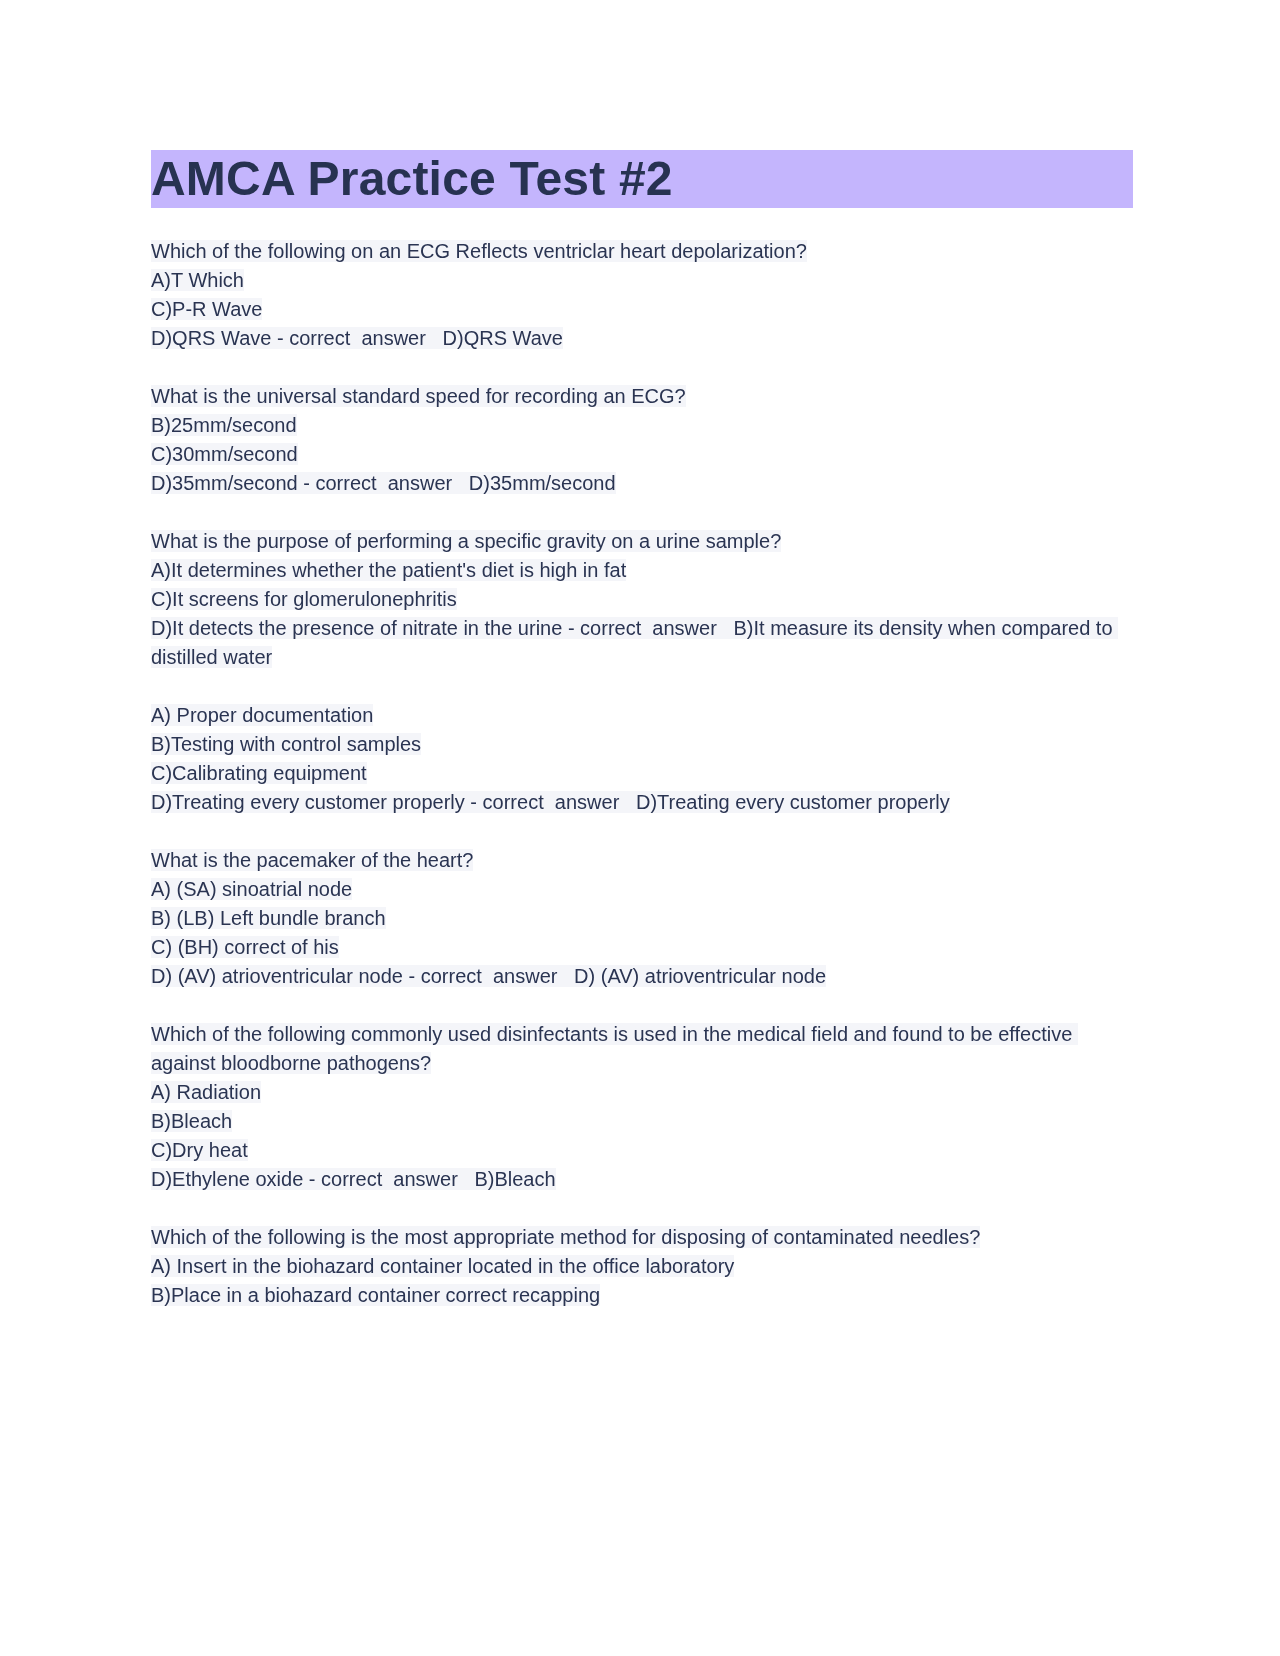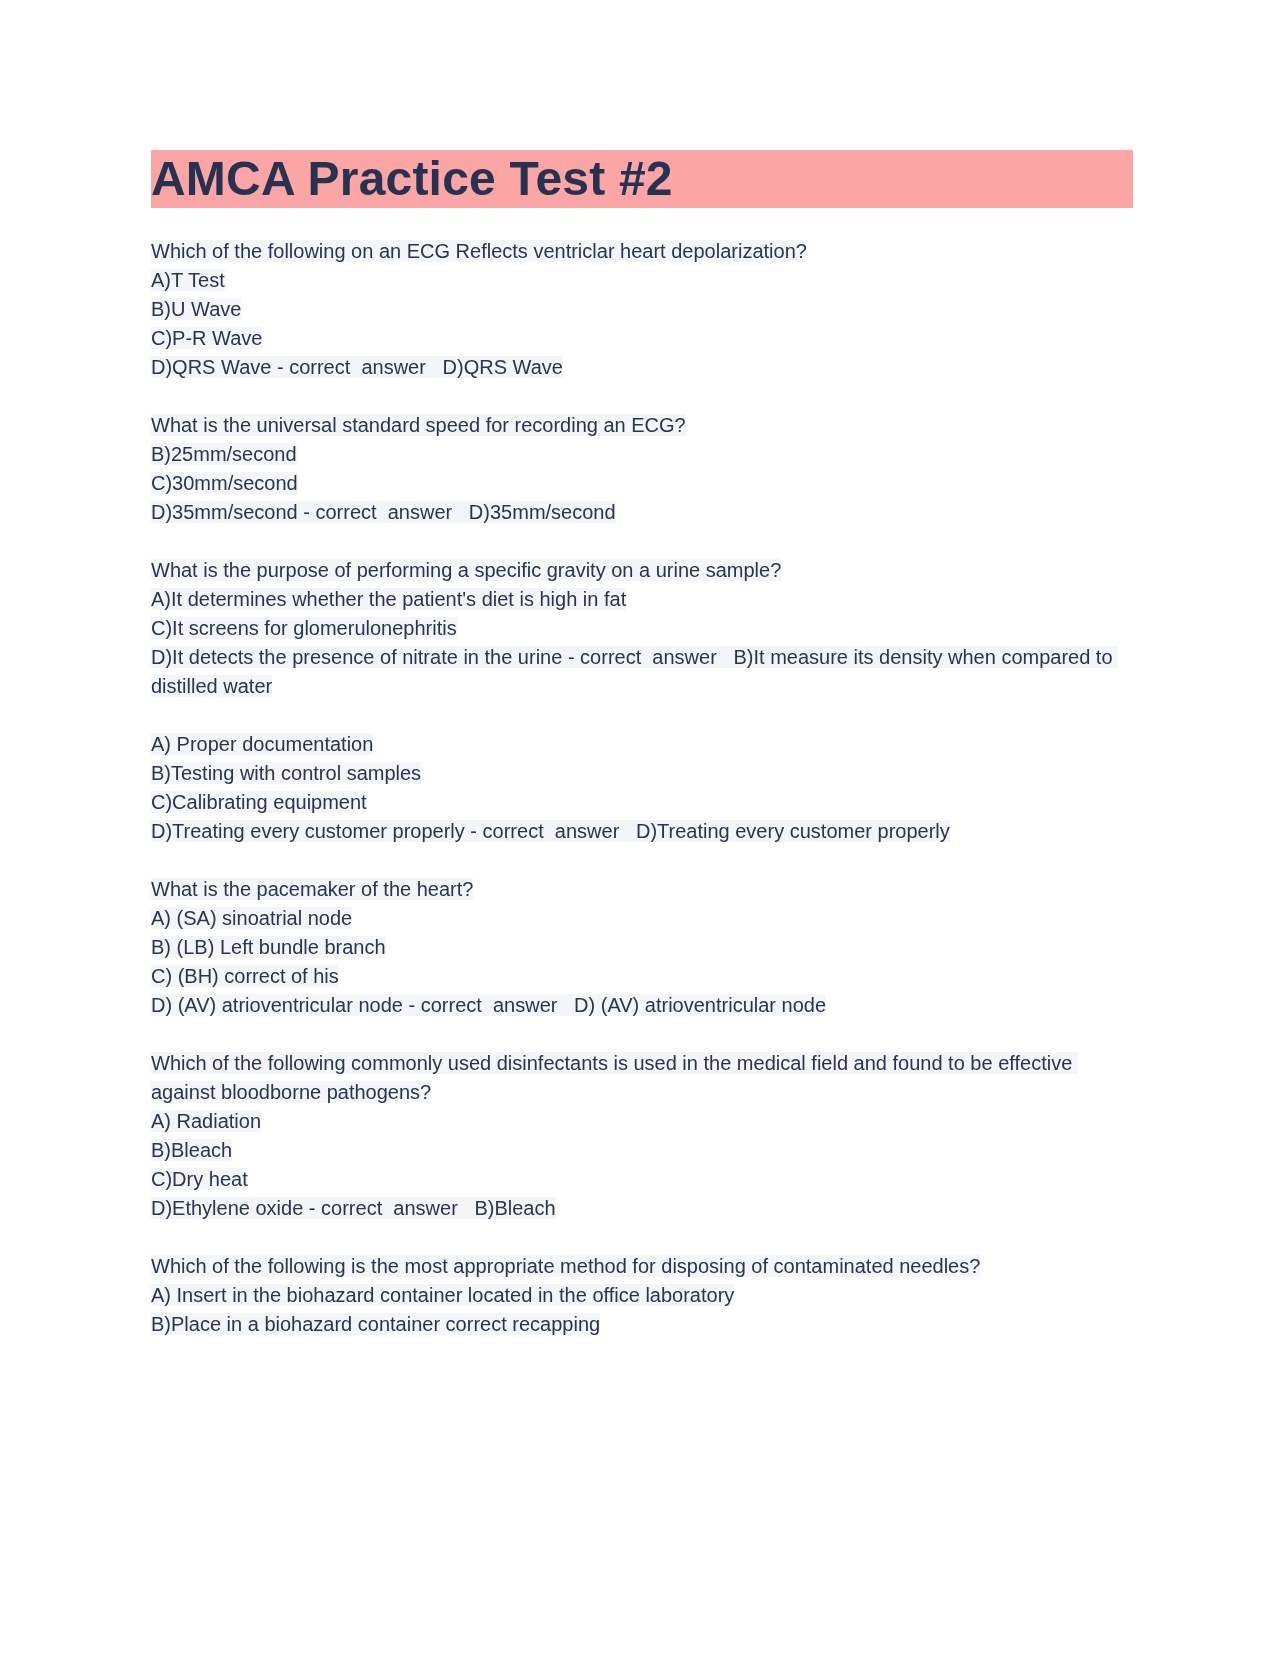--- a/index.html
+++ b/index.html
@@ -15,21 +15,21 @@
       font-family: "Liberation Sans", sans-serif;
       color: #2a3452;
     }
     .page {
       position: absolute;
       left: 151px;
       top: 150px;
       width: 985px;
     }
     .title-box {
-      background: #fca5a5;
+      background: #c4b5fd;
       height: 58px;
       width: 982px;
       display: flex;
       align-items: center;
     }
     .title {
       font-size: 48px;
       font-weight: bold;
       line-height: 58px;
       margin: 0;
@@ -59,22 +59,21 @@
 
 <div class="page">
   <div class="title-box">
     <h1 class="title">AMCA Practice Test #2</h1>
   </div>
 
   <div class="questions">
 
     <div class="question">
       <span class="line"><span class="hl">Which of the following on an ECG Reflects ventriclar heart depolarization?</span></span>
-      <span class="line"><span class="hl">A)T Test</span></span>
-      <span class="line"><span class="hl">B)U Wave</span></span>
+      <span class="line"><span class="hl">A)T Which</span></span>
       <span class="line"><span class="hl">C)P-R Wave</span></span>
       <span class="line"><span class="hl">D)QRS Wave - correct  answer   D)QRS Wave</span></span>
     </div>
 
     <div class="question">
       <span class="line"><span class="hl">What is the universal standard speed for recording an ECG?</span></span>
       <span class="line"><span class="hl">B)25mm/second</span></span>
       <span class="line"><span class="hl">C)30mm/second</span></span>
       <span class="line"><span class="hl">D)35mm/second - correct  answer   D)35mm/second</span></span>
     </div>

